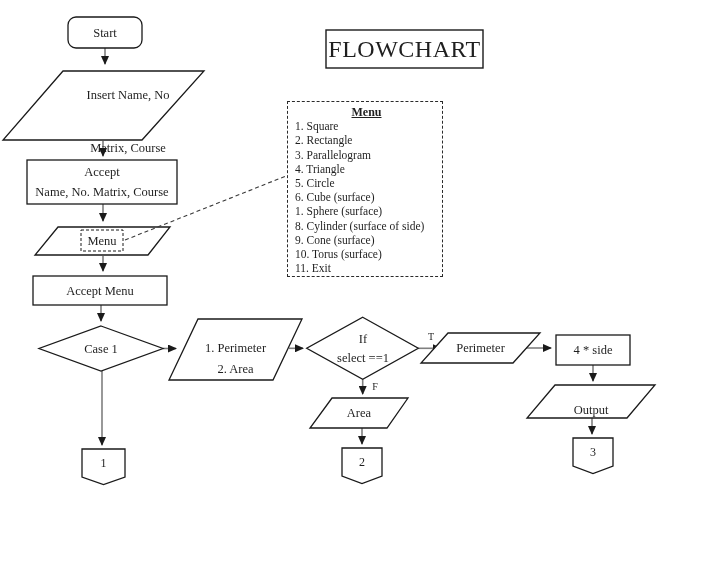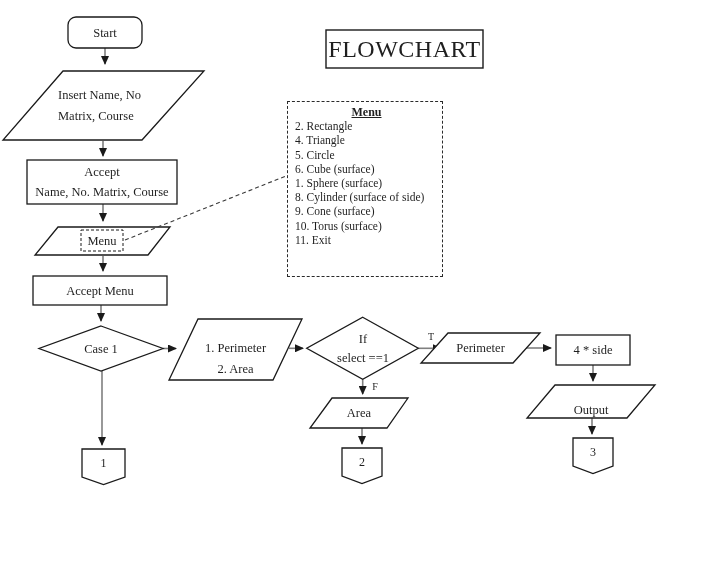--- a/index.html
+++ b/index.html
@@ -79,21 +79,21 @@
       <rect x="81" y="230" width="42" height="21" fill="none" stroke-width="1" stroke-dasharray="3,2"></rect>
     </g>
 
     <line x1="125" y1="240" x2="286" y2="176" stroke="#3a3a3a" stroke-width="1.1" stroke-dasharray="4,3"></line>
   </svg>
 
   <div class="lbl title-lbl" style="left:326px;top:30px;width:157px;height:38px;">FLOWCHART</div>
 
   <div class="lbl" style="left:68px;top:17px;width:74px;height:31px;">Start</div>
 
-  <div class="lbl two-line left-align" style="left:58px;top:85px;width:140px;height:44px;align-items:flex-start;">
+  <div class="lbl two-line left-align" style="left:58px;top:85px;width:140px;height:44px;align-items:center;gap:32px;">
     <span class="ln">Insert Name, No</span>
     <span class="ln">Matrix, Course</span>
   </div>
 
   <div class="lbl two-line" style="left:27px;top:160px;width:150px;height:44px;border-radius:6px;">
     <span class="ln">Accept</span>
     <span class="ln">Name, No. Matrix, Course</span>
   </div>
 
   <div class="lbl" style="left:81px;top:230px;width:42px;height:21px;">Menu</div>
@@ -122,21 +122,23 @@
   <div class="lbl" style="left:527px;top:385px;width:128px;height:50px;">Output</div>
 
   <div class="lbl" style="left:310px;top:398px;width:98px;height:30px;">Area</div>
 
   <div class="lbl conn-lbl" style="left:82px;top:449px;width:43px;height:27px;">1</div>
   <div class="lbl conn-lbl" style="left:342px;top:448px;width:40px;height:27px;">2</div>
   <div class="lbl conn-lbl" style="left:573px;top:438px;width:40px;height:27px;">3</div>
 
   <div class="menu-box">
     <div class="menu-header">Menu</div>
+    <div class="menu-item">1. Square</div>
     <div class="menu-item">2. Rectangle</div>
+    <div class="menu-item">3. Parallelogram</div>
     <div class="menu-item">4. Triangle</div>
     <div class="menu-item">5. Circle</div>
     <div class="menu-item">6. Cube (surface)</div>
     <div class="menu-item">1. Sphere (surface)</div>
     <div class="menu-item">8. Cylinder (surface of side)</div>
     <div class="menu-item">9. Cone (surface)</div>
     <div class="menu-item">10. Torus (surface)</div>
     <div class="menu-item">11. Exit</div>
   </div>
 

